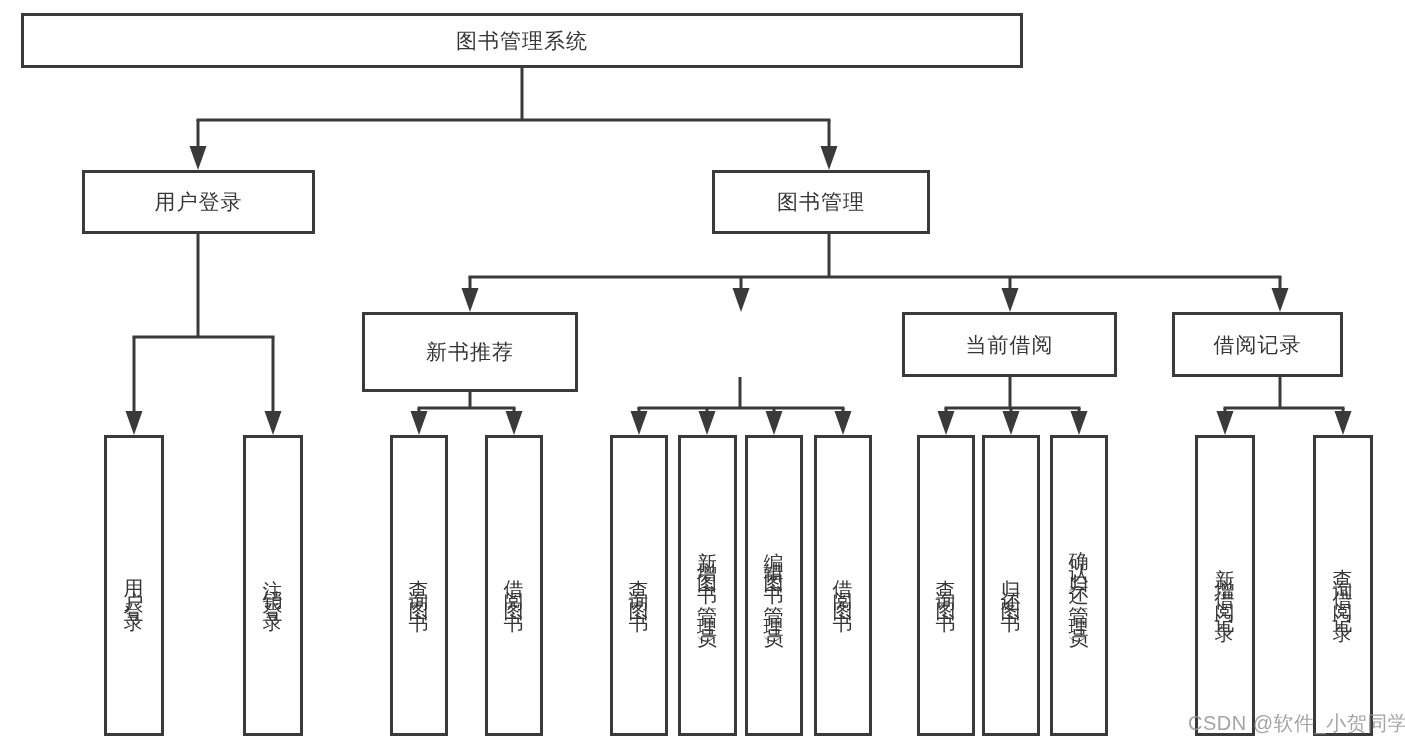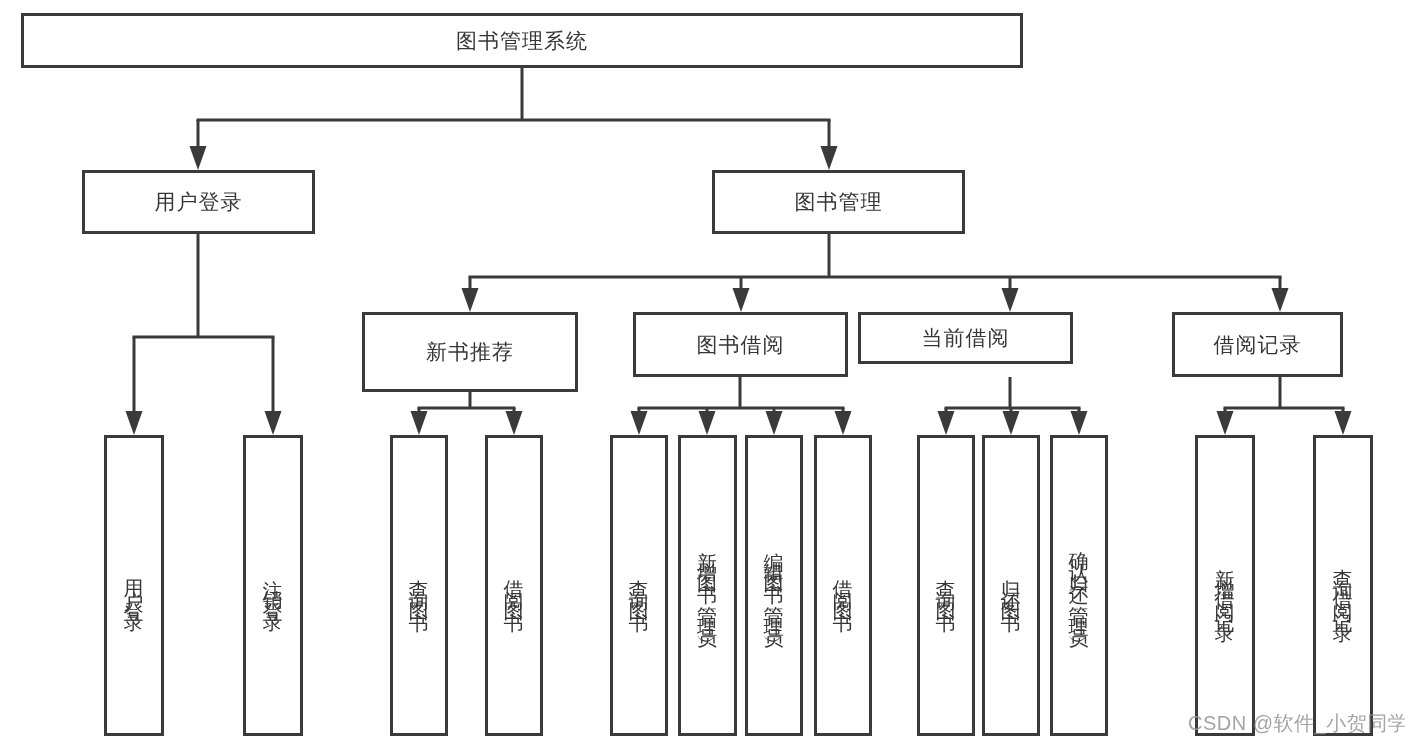--- a/index.html
+++ b/index.html
@@ -110,25 +110,24 @@
       <polygon points="946,435 937.5,411 954.5,411" fill="#3a3a3a"></polygon>
       <polygon points="1011,435 1002.5,411 1019.5,411" fill="#3a3a3a"></polygon>
       <polygon points="1079,435 1070.5,411 1087.5,411" fill="#3a3a3a"></polygon>
       <polygon points="1225,435 1216.5,411 1233.5,411" fill="#3a3a3a"></polygon>
       <polygon points="1343,435 1334.5,411 1351.5,411" fill="#3a3a3a"></polygon>
     </svg>
 
   <div class="box h-box" style="left:21px; top:13px; width:1002px; height:55px;">图书管理系统</div>
 
   <div class="box h-box" style="left:82px; top:170px; width:233px; height:64px;">用户登录</div>
-  <div class="box h-box" style="left:712px; top:170px; width:253px; height:64px;font-family:Liberation Mono, monospace;">图书管理</div>
+  <div class="box h-box" style="left:712px; top:170px; width:218px; height:64px;font-family:Liberation Mono, monospace;">图书管理</div>
 
   <div class="box h-box" style="left:362px; top:312px; width:216px; height:80px;">新书推荐</div>
-  <div class="box h-box" style="left:633px; top:312px; width:215px; height:65px;">图书借阅</div>
-  <div class="box h-box" style="left:858px; top:312px; width:215px; height:52px;">当前借阅</div>
+  <div class="box h-box" style="left:902px; top:312px; width:215px; height:65px;">当前借阅</div>
   <div class="box h-box" style="left:1172px; top:312px; width:171px; height:65px;">借阅记录</div>
 
   <div class="box v-box" style="left:104px; top:435px; width:60px; height:301px;">用户登录</div>
   <div class="box v-box" style="left:243px; top:435px; width:60px; height:301px;">注销登录</div>
 
   <div class="box v-box" style="left:390px; top:435px; width:58px; height:301px;">查询图书</div>
   <div class="box v-box" style="left:485px; top:435px; width:58px; height:301px;">借阅图书</div>
 
   <div class="box v-box" style="left:610px; top:435px; width:58px; height:301px;">查询图书</div>
   <div class="box v-box" style="left:678px; top:435px; width:59px; height:301px;">新增图书（管理员）</div>

